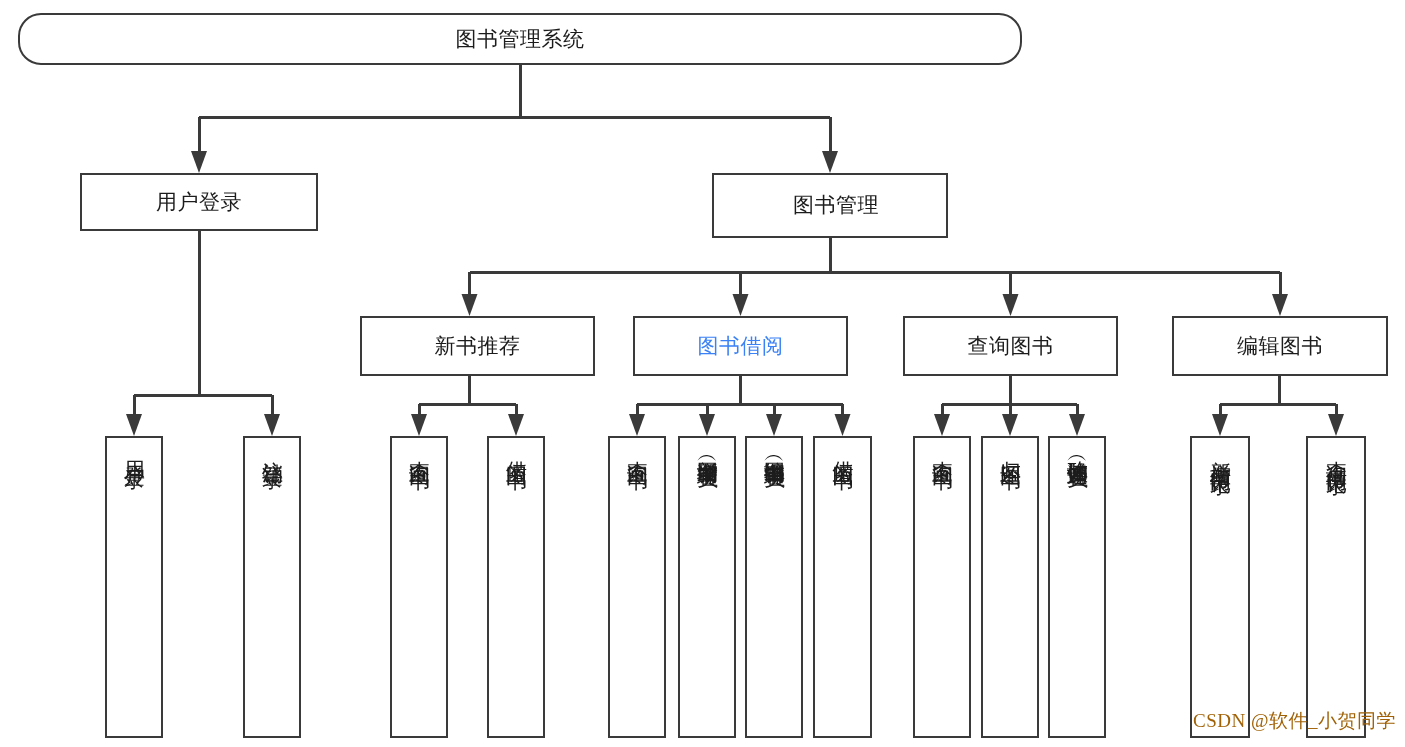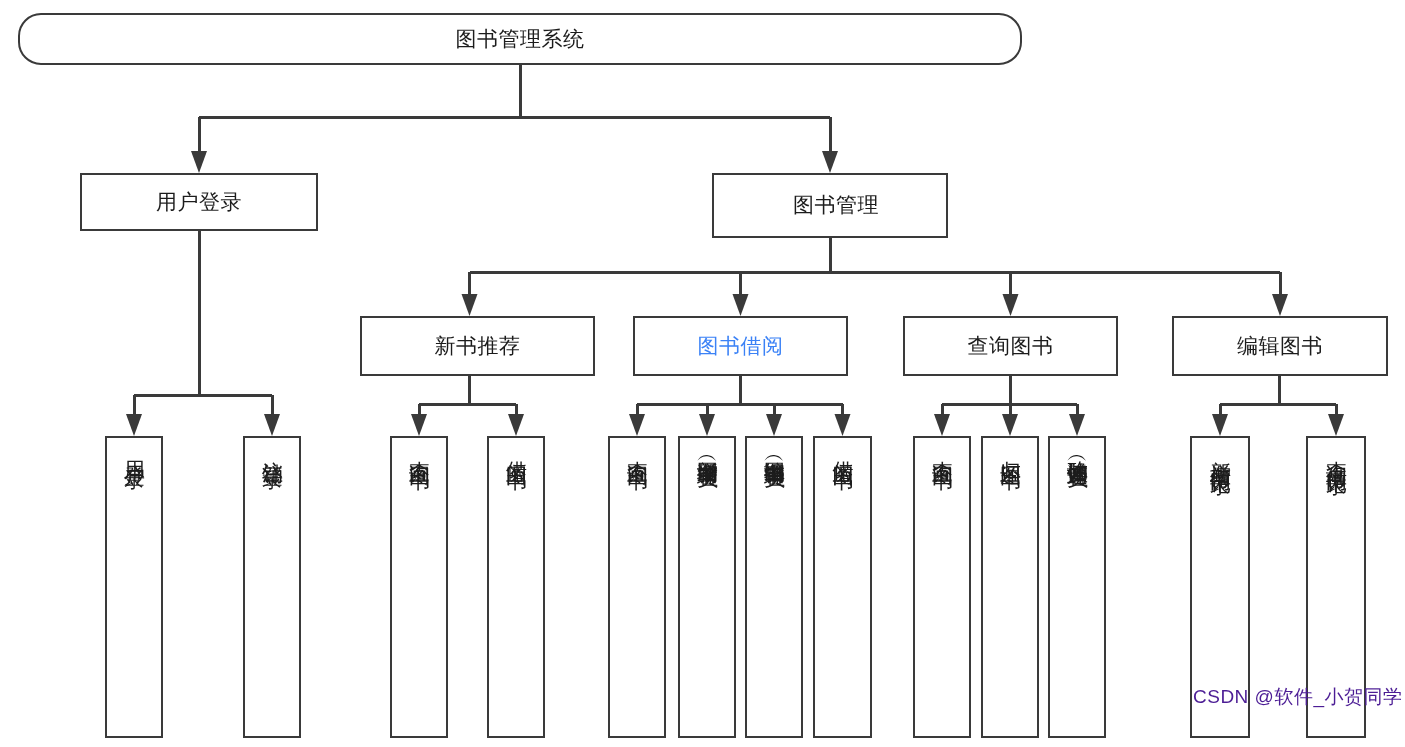--- a/index.html
+++ b/index.html
@@ -181,14 +181,14 @@
       <div class="node vertical long" style="left: 1048px; top: 436px; width: 58px; height: 302px; border-color: rgb(58, 58, 58);">
         <span class="node-label" style="color: rgb(28, 28, 28);">确认归还（管理员）</span>
       </div>
       <div class="node vertical" style="left: 1190px; top: 436px; width: 60px; height: 302px; border-color: rgb(58, 58, 58);">
         <span class="node-label" style="color: rgb(28, 28, 28);">新增借阅记录</span>
       </div>
       <div class="node vertical" style="left: 1306px; top: 436px; width: 60px; height: 302px; border-color: rgb(58, 58, 58);">
         <span class="node-label" style="color: rgb(28, 28, 28);">查询借阅记录</span>
       </div>
     </div>
-  <div class="watermark" style="left: 1193px; top: 684px; color: #4c1d95;">CSDN @软件_小贺同学</div>
+  <div class="watermark" style="left: 1193px; top: 708px; color: #a16207; font-family: Liberation Serif, serif;">CSDN @软件_小贺同学</div>
 </div>
 
 </body></html>

